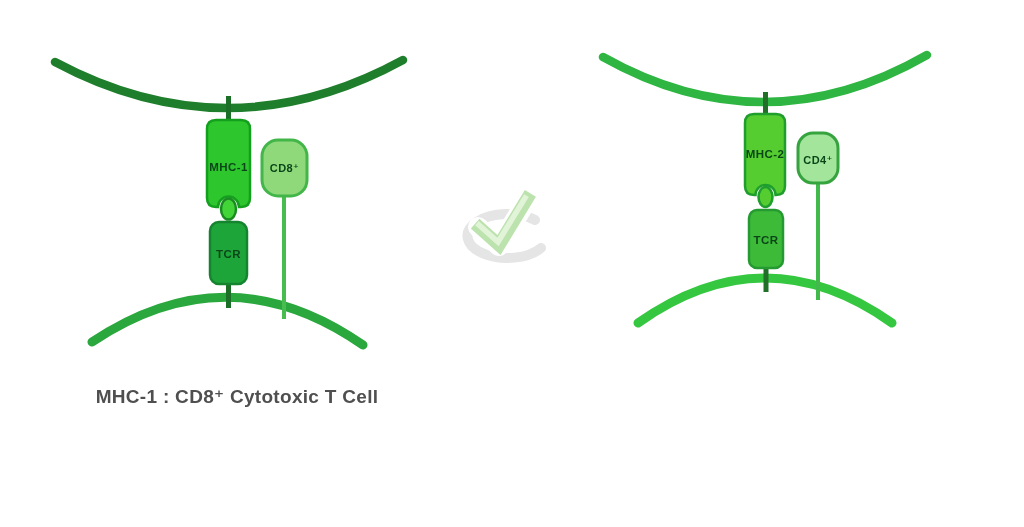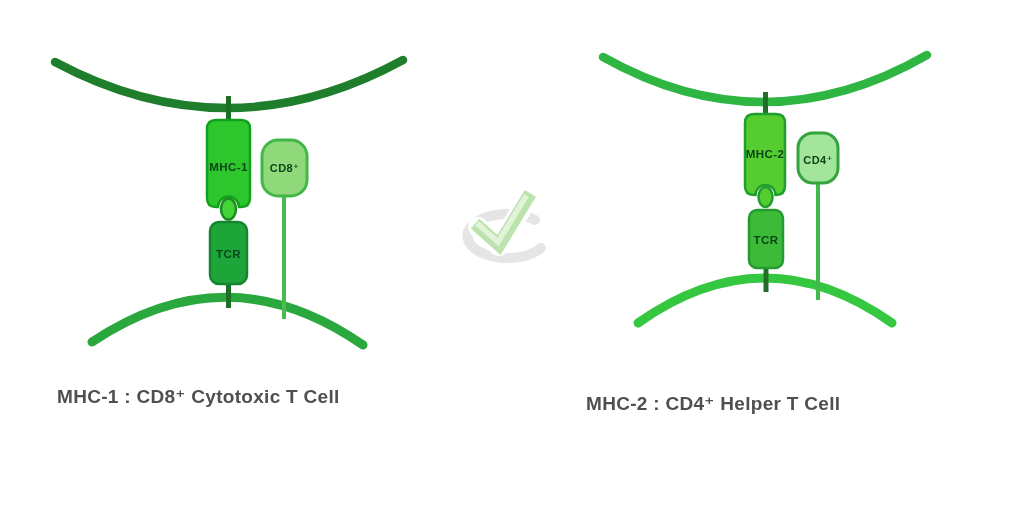--- a/index.html
+++ b/index.html
@@ -7,21 +7,21 @@
     width:1024px;height:527px;background:#ffffff;position:relative;overflow:hidden;
     font-family:"Liberation Sans","DejaVu Sans",sans-serif;
   }
   .stage{position:absolute;inset:0;}
   svg{position:absolute;left:0;top:0;}
   svg text.molecule-label{
     font-family:"Liberation Sans","DejaVu Sans",sans-serif;
     font-weight:bold;fill:#0b4619;letter-spacing:.4px;
   }
   .caption{
-    position:absolute;width:360px;text-align:left;
+    position:absolute;width:360px;text-align:center;
     font-weight:bold;font-size:19px;color:#4f4f4f;letter-spacing:.3px;
   }
   .caption-left{left:57px;top:385px;}
   .caption-right{left:586px;top:392px;}
 </style>
 </head>
 <body>
 
 <div class="stage">
 
@@ -66,14 +66,13 @@
       <rect x="798" y="133" width="40" height="50" rx="15" stroke-width="3" fill="#a3e69b" stroke="#36a43e"></rect>
 
       <text x="765" y="158" text-anchor="middle" font-size="11.5" class="molecule-label">MHC-2</text>
       <text x="766" y="244" text-anchor="middle" font-size="11.5" class="molecule-label">TCR</text>
       <text x="818" y="164" text-anchor="middle" font-size="11" class="molecule-label">CD4⁺</text>
     </g>
   </svg>
 
   <div class="caption caption-left">MHC-1 : CD8⁺ Cytotoxic T Cell</div>
 
-  <div class="caption caption-right">MHC-2 : CD4⁺ Helper T Cell</div>
 </div>
 
 </body></html>

